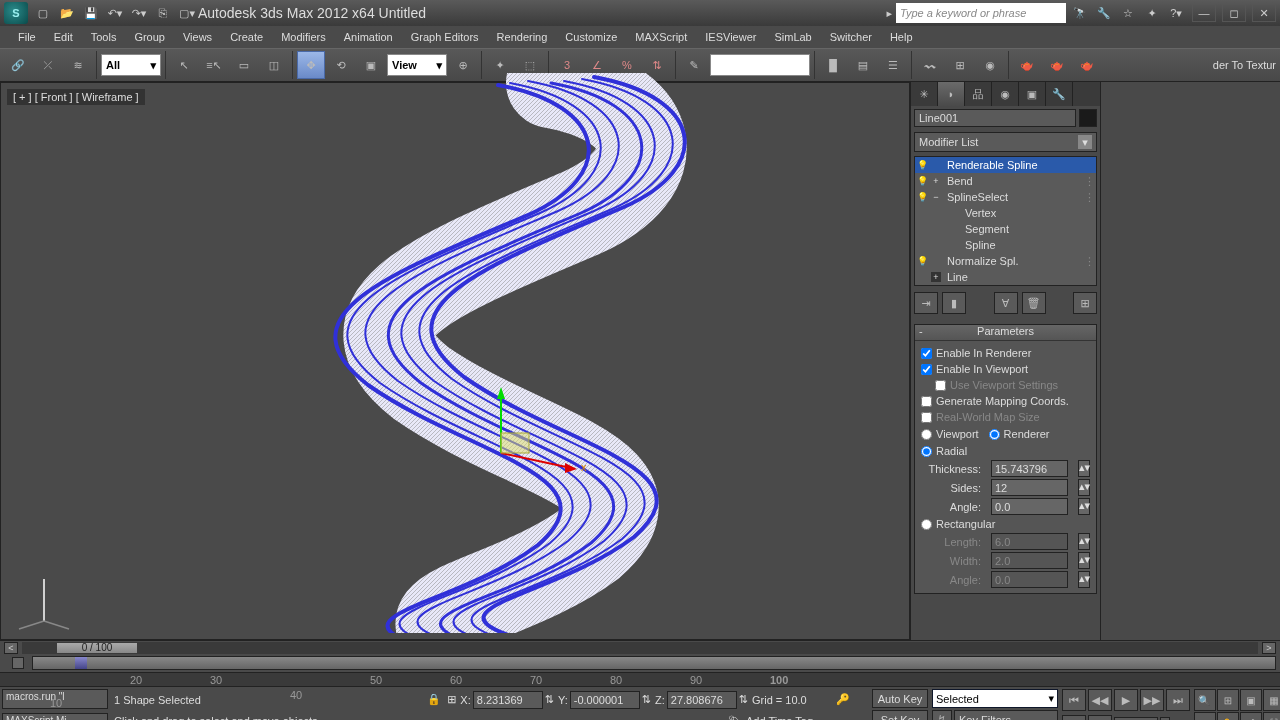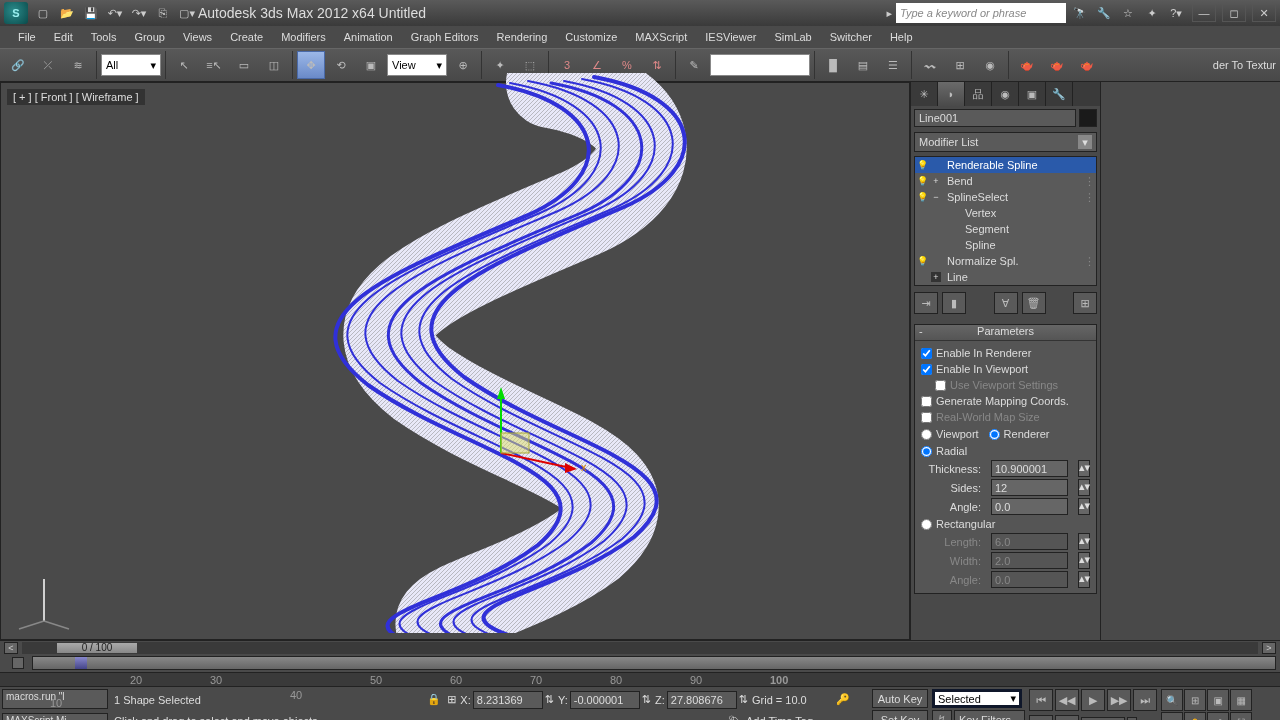--- a/index.html
+++ b/index.html
@@ -18,21 +18,21 @@
 
 
 .menubar { height: 22px; background: #4a4a4a; display: flex; align-items: center; padding: 0 10px; gap: 2px; }
 .menubar .item { padding: 3px 8px; color: #ddd; }
 
 
 .maintb { height: 34px; background: linear-gradient(#585858,#484848); border-top:1px solid #666; border-bottom:1px solid #222; display:flex; align-items:center; padding: 0 4px; gap: 2px; }
 .maintb .sep { width:1px; height:28px; background:#333; margin: 0 2px; }
 .maintb .btn { width: 28px; height: 28px; display:flex; align-items:center; justify-content:center; color:#bbb; border:1px solid transparent; position:relative; }
 .maintb .btn.on { background: linear-gradient(#9cb8e8,#6a8ac8); border:1px solid #4a6aa8; }
-.maintb .sel { height: 22px; background: #fff; color:#000; border:1px solid #888; padding:0 4px; display:flex; align-items:center; min-width:60px; }
+.maintb .sel { height: 22px; background: #fff; color:#000; border:1px solid #888; padding:0 4px; display:flex; align-items:center; min-width:60px;font-weight:bold; }
 .maintb .sel .drop { margin-left:auto; }
 .maintb .filler { flex: 1; }
 .maintb .mbox { width:100px; height:22px; background:#fff; border:1px solid #888; }
 
 
 .workspace { display:flex; height: 558px; }
 .viewport { flex:1; position:relative; background:#4a4a4a; border:1px solid #222; }
 .viewport .label { position:absolute; top:6px; left:6px; background:rgba(0,0,0,0.3); color:#ddd; padding:2px 6px; }
 .viewport .axis { position:absolute; left:8px; bottom:8px; width:70px; height:60px; }
 .spiral { position:absolute; left:300px; top:-10px; }
@@ -88,21 +88,21 @@
 .statusarea .left { width:110px; display:flex; flex-direction:column; }
 .statusarea .left .box { flex:1; background:#5a5a5a; border:1px solid #222; margin:2px; color:#ddd; padding:1px 3px; font-size:10px; overflow:hidden; }
 .statusarea .mid { flex:1; display:flex; flex-direction:column; padding:2px 0; }
 .statusarea .mid .row { flex:1; display:flex; align-items:center; gap:4px; padding:0 4px; color:#ddd; }
 .statusarea .mid .coord { display:flex; align-items:center; gap:2px; }
 .statusarea .mid .coord .v { width:70px; height:18px; background:#5a5a5a; border:1px solid #222; color:#ddd; padding:0 3px; display:flex; align-items:center; }
 .statusarea .mid .lock { width:16px; }
 .statusarea .right { width:410px; display:flex; }
 .statusarea .keyctrl { display:flex; flex-direction:column; padding:2px; gap:2px; }
 .statusarea .keyctrl .kbtn { width:56px; height:19px; background:#5a5a5a; border:1px solid #222; color:#ddd; display:flex; align-items:center; justify-content:center; }
-.statusarea .filtersel { width:90px; height:19px; background:#fff; border:3px solid #0f172a; color:#000; display:flex; align-items:center; padding:0 3px; }
+.statusarea .filtersel { width:126px; height:19px; background:#fff; border:1px solid #0f172a; color:#000; display:flex; align-items:center; padding:0 3px; }
 .statusarea .play { display:flex; align-items:center; gap:2px; padding:2px; }
 .statusarea .play .pb { width:24px; height:22px; background:#5a5a5a; border:1px solid #222; display:flex; align-items:center; justify-content:center; color:#bbb; }
 .statusarea .frameinput { width:44px; height:18px; background:#5a5a5a; border:1px solid #222; color:#ddd; padding:0 3px; display:flex; align-items:center; }
 .statusarea .navgrid { display:grid; grid-template-columns:repeat(4,22px); grid-template-rows:repeat(2,22px); gap:1px; padding:2px; }
 .statusarea .navgrid .nb { background:#5a5a5a; border:1px solid #222; display:flex; align-items:center; justify-content:center; color:#bbb; font-size:10px; }
 
 svg { display:block; }
 </style>
 </head>
 <body>
@@ -355,21 +355,21 @@
               <input type="radio" name="disp" checked="" style="">
               <span>Renderer</span>
             </label>
         </div>
         <label class="rad">
             <input type="radio" name="shape" checked="" style="">
             <span>Radial</span>
           </label>
         <div class="spin">
             <span class="lbl">Thickness:</span>
-            <span class="val">10.900001</span>
+            <span class="val">15.743796</span>
             <span class="arr">▴▾</span>
           </div>
         <div class="spin">
             <span class="lbl">Sides:</span>
             <span class="val">12</span>
             <span class="arr">▴▾</span>
           </div>
         <div class="spin">
             <span class="lbl">Angle:</span>
             <span class="val">0.0</span>

